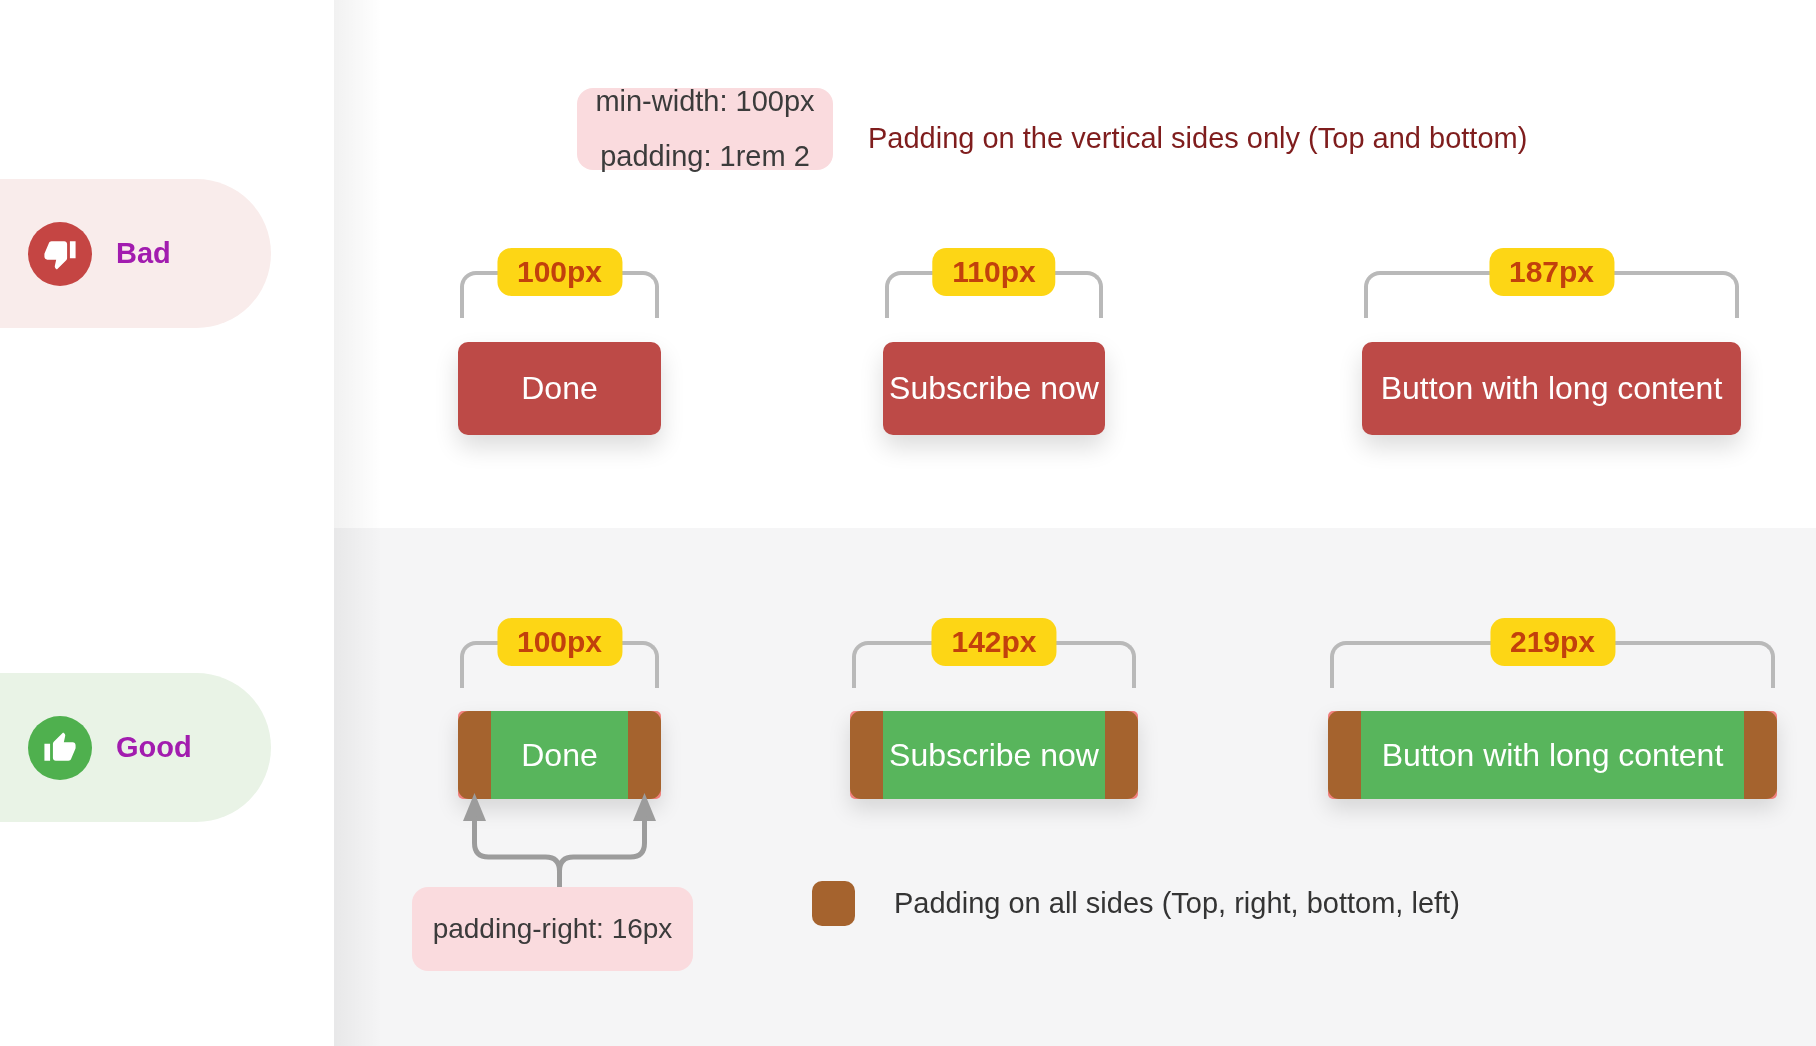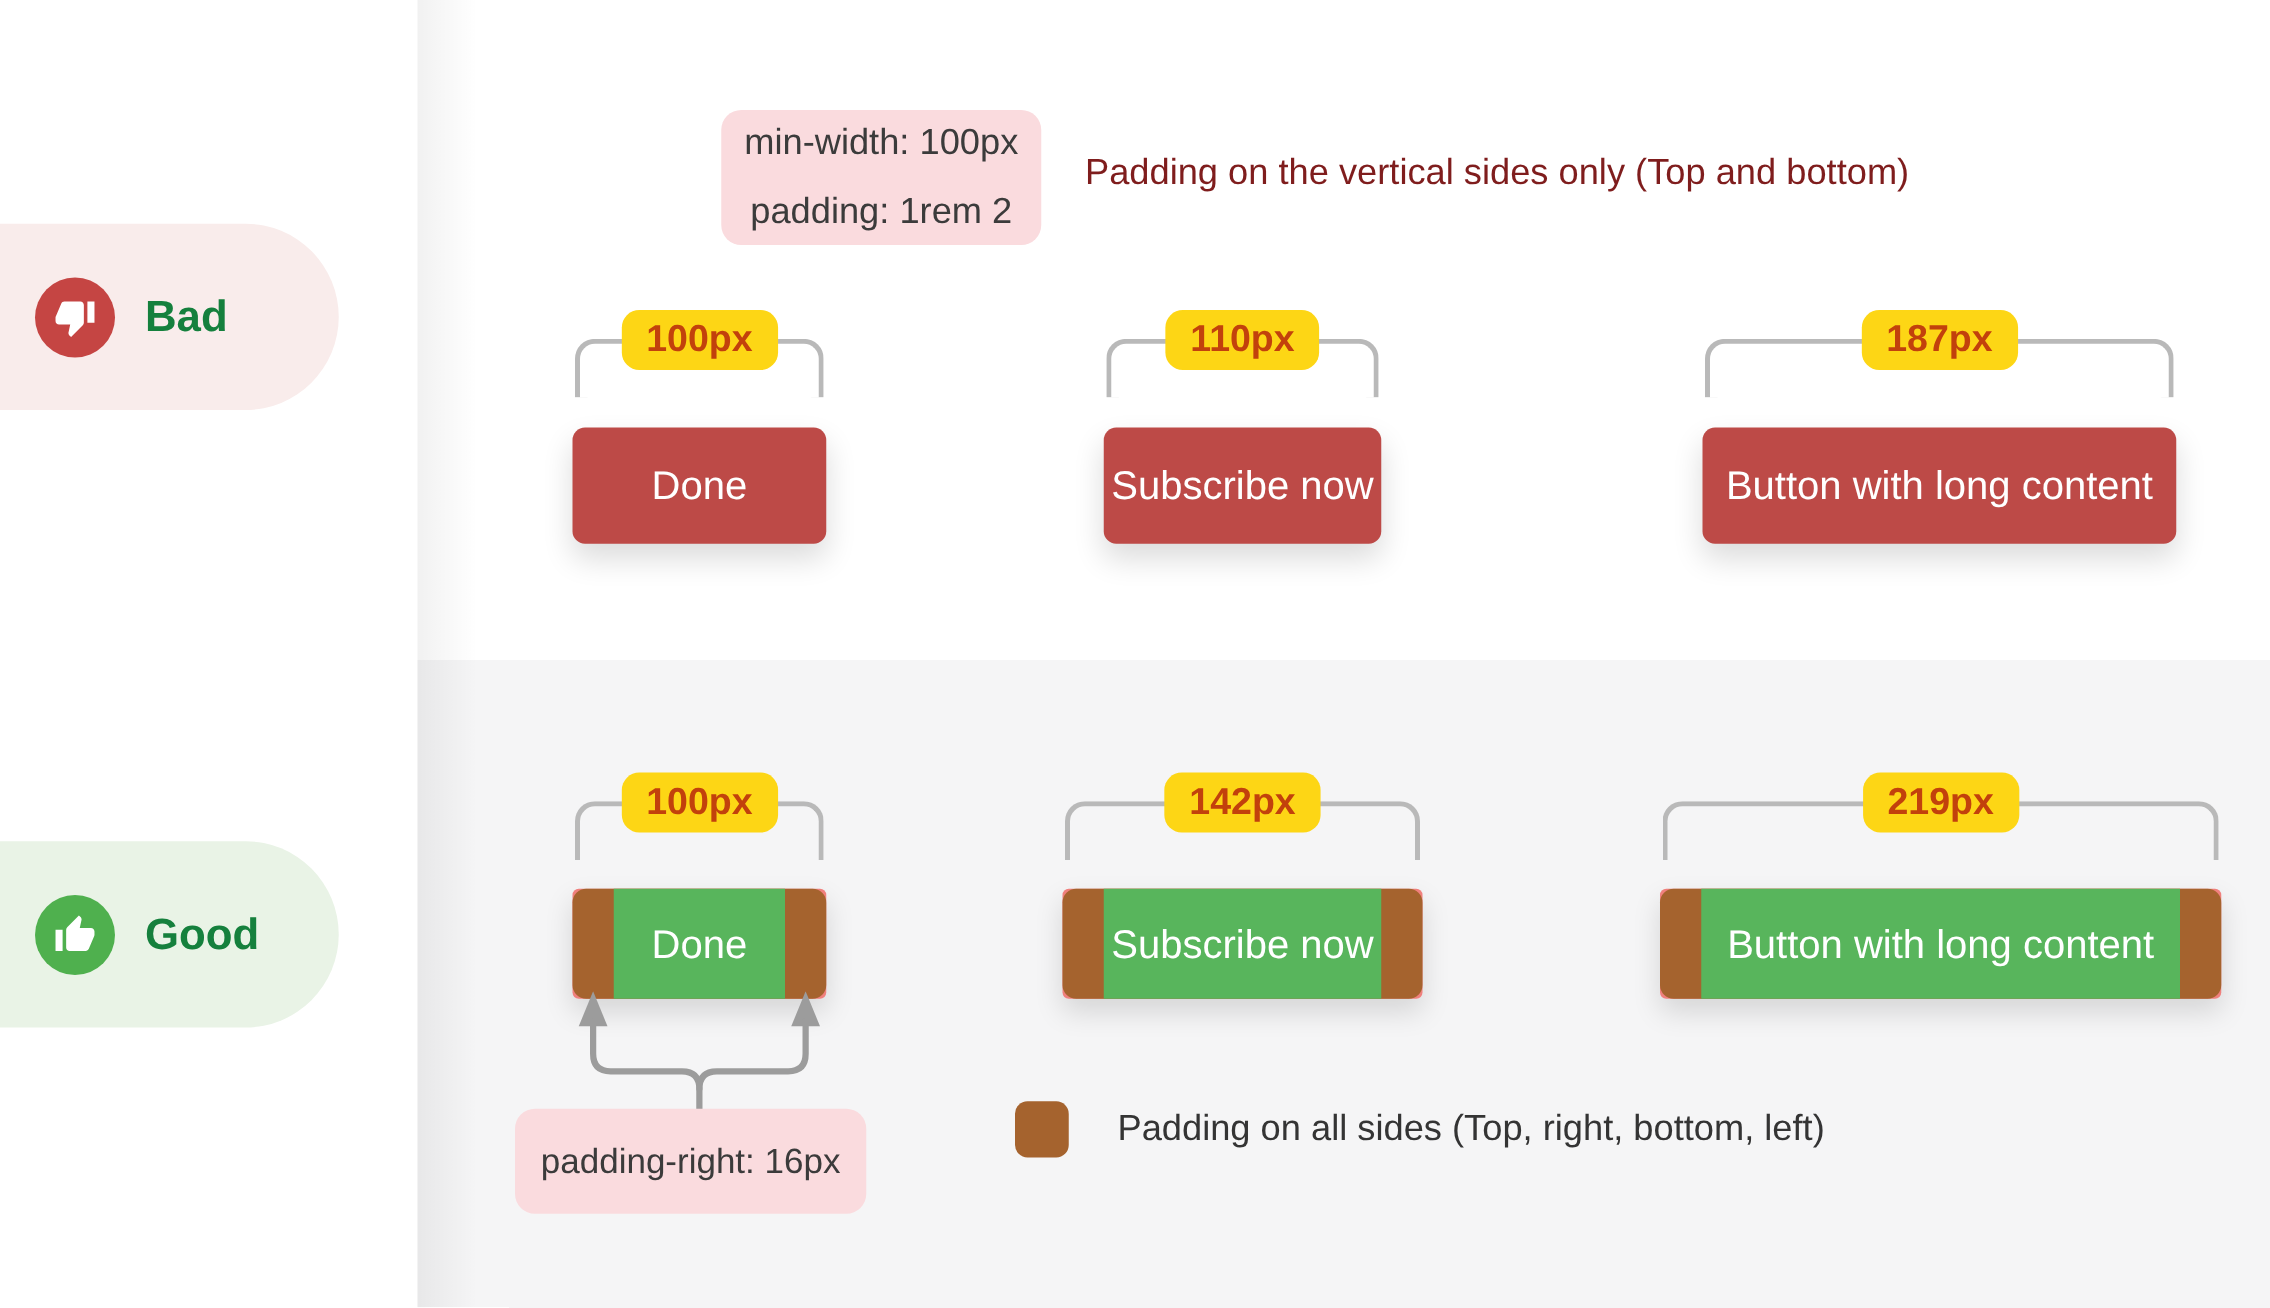--- a/index.html
+++ b/index.html
@@ -14,27 +14,27 @@
   .pill{position:absolute;left:0;width:271px;height:149px;border-radius:0 75px 75px 0;
     display:flex;align-items:center;box-sizing:border-box;padding-left:28px;}
   .pill-bad{top:179px;background:#f9eceb;}
   .pill-good{top:673px;background:#e9f3e6;}
   .pill-icon{width:64px;height:64px;border-radius:50%;flex:0 0 auto;
     display:flex;align-items:center;justify-content:center;}
   .pill-icon-bad{background:#c54543;}
   .pill-icon-good{background:#4fb04e;}
   .pill-icon svg{width:34px;height:34px;fill:#ffffff;}
   .icon-down svg{transform:rotate(180deg);}
-  .pill-label{font-size:35px;font-weight:700;color:#15803d;margin-left:24px;}
+  .pill-label{font-size:29px;font-weight:700;color:#a21caf;margin-left:24px;}
 
   
   .code-badge{position:absolute;background:#fadbde;border-radius:16px;
     display:flex;flex-direction:column;align-items:center;justify-content:center;
     font-size:29px;line-height:41px;color:#3b3b3b;text-align:center;}
-  .badge-top{left:577px;top:88px;width:256px;height:108px;gap:14px;}
+  .badge-top{left:577px;top:88px;width:256px;height:82px;gap:14px;}
   .badge-padding{left:412px;top:887px;width:281px;height:84px;font-size:28px;line-height:38px;}
 
   .caption{position:absolute;font-size:29px;color:#7f1d1d;white-space:nowrap;}
   .caption-bad{left:868px;top:122px;}
 
   
   .group{position:absolute;height:200px;}
   .bracket{position:absolute;left:2px;right:2px;top:23px;height:47px;
     border:4px solid #b9b9b9;border-bottom:none;border-radius:16px 16px 0 0;box-sizing:border-box;}
   .width-label{position:absolute;top:0;left:50%;transform:translateX(-50%);

